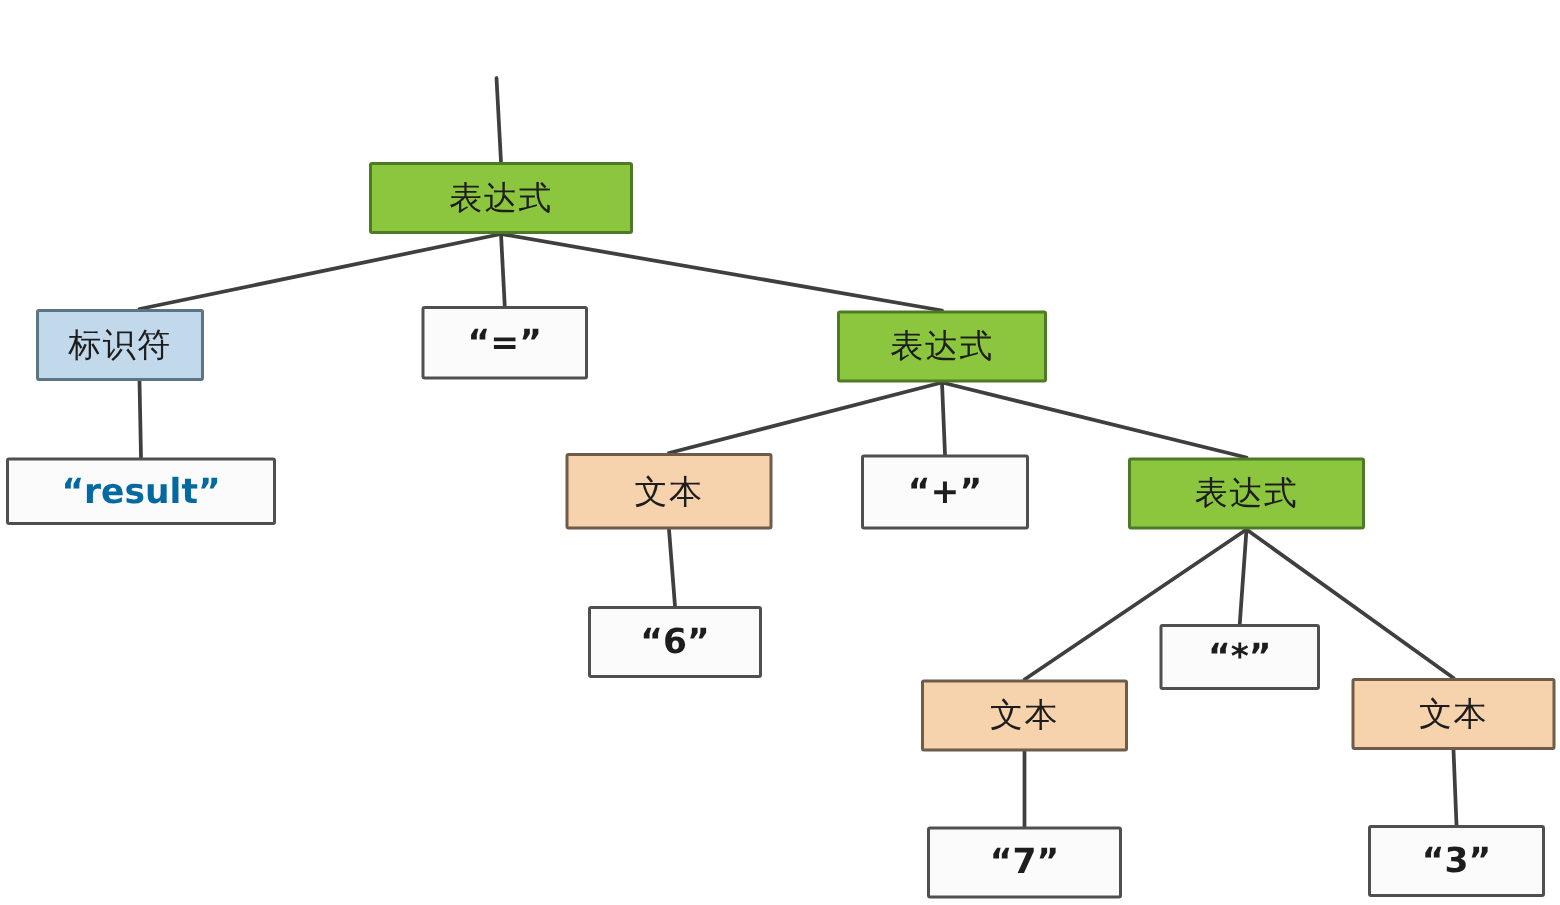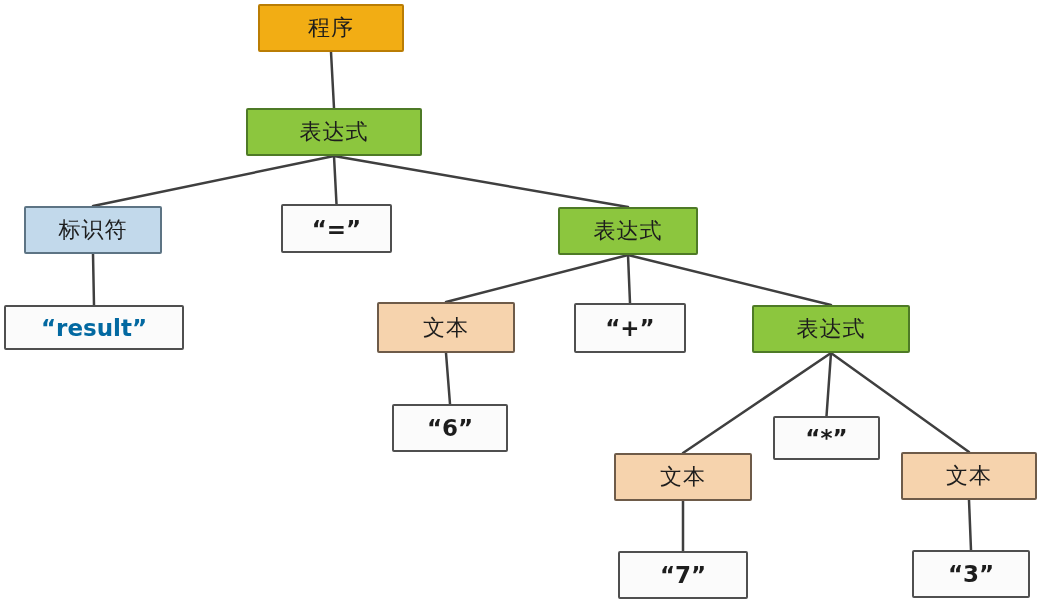--- a/index.html
+++ b/index.html
@@ -54,27 +54,24 @@
       <line x1="628" y1="255" x2="630" y2="303" stroke="#3f3f3f" stroke-width="2.5" stroke-linecap="round"></line>
       <line x1="628" y1="255" x2="831" y2="305" stroke="#3f3f3f" stroke-width="2.5" stroke-linecap="round"></line>
       <line x1="446" y1="353" x2="450" y2="404" stroke="#3f3f3f" stroke-width="2.5" stroke-linecap="round"></line>
       <line x1="831" y1="353" x2="683" y2="453" stroke="#3f3f3f" stroke-width="2.5" stroke-linecap="round"></line>
       <line x1="831" y1="353" x2="826.5" y2="416" stroke="#3f3f3f" stroke-width="2.5" stroke-linecap="round"></line>
       <line x1="831" y1="353" x2="969" y2="452" stroke="#3f3f3f" stroke-width="2.5" stroke-linecap="round"></line>
       <line x1="683" y1="501" x2="683" y2="551" stroke="#3f3f3f" stroke-width="2.5" stroke-linecap="round"></line>
       <line x1="969" y1="500" x2="971" y2="550" stroke="#3f3f3f" stroke-width="2.5" stroke-linecap="round"></line>
     </svg>
 
-<div class="node style-program" style="left: 258px; top: 4px; width: 146px; height: 48px; background: rgb(242, 173, 20); border-color: rgb(186, 125, 4); color: rgb(29, 29, 29);">
-      <span class="label">程序</span>
-    </div>
     <div class="node style-expression" style="left: 246px; top: 108px; width: 176px; height: 48px; background: rgb(140, 198, 62); border-color: rgb(78, 122, 38); color: rgb(29, 29, 29);">
       <span class="label">表达式</span>
     </div>
-    <div class="node style-identifier" style="left: 24px; top: 206px; width: 138px; height: 48px; background: rgb(194, 217, 235); border-color: rgb(93, 116, 132); color: rgb(29, 29, 29);">
+    <div class="node style-identifier" style="left: 24px; top: 206px; width: 112px; height: 48px; background: rgb(194, 217, 235); border-color: rgb(93, 116, 132); color: rgb(29, 29, 29);">
       <span class="label">标识符</span>
     </div>
     <div class="node style-terminal" style="left: 281px; top: 204px; width: 111px; height: 49px; background: rgb(251, 251, 251); border-color: rgb(79, 79, 79); color: rgb(29, 29, 29);">
       <span class="label">“=”</span>
     </div>
     <div class="node style-expression" style="left: 558px; top: 207px; width: 140px; height: 48px; background: rgb(140, 198, 62); border-color: rgb(78, 122, 38); color: rgb(29, 29, 29);">
       <span class="label">表达式</span>
     </div>
     <div class="node style-terminal" style="left: 4px; top: 305px; width: 180px; height: 45px; background: rgb(251, 251, 251); border-color: rgb(79, 79, 79); color: #0369a1;">
       <span class="label">“result”</span>

